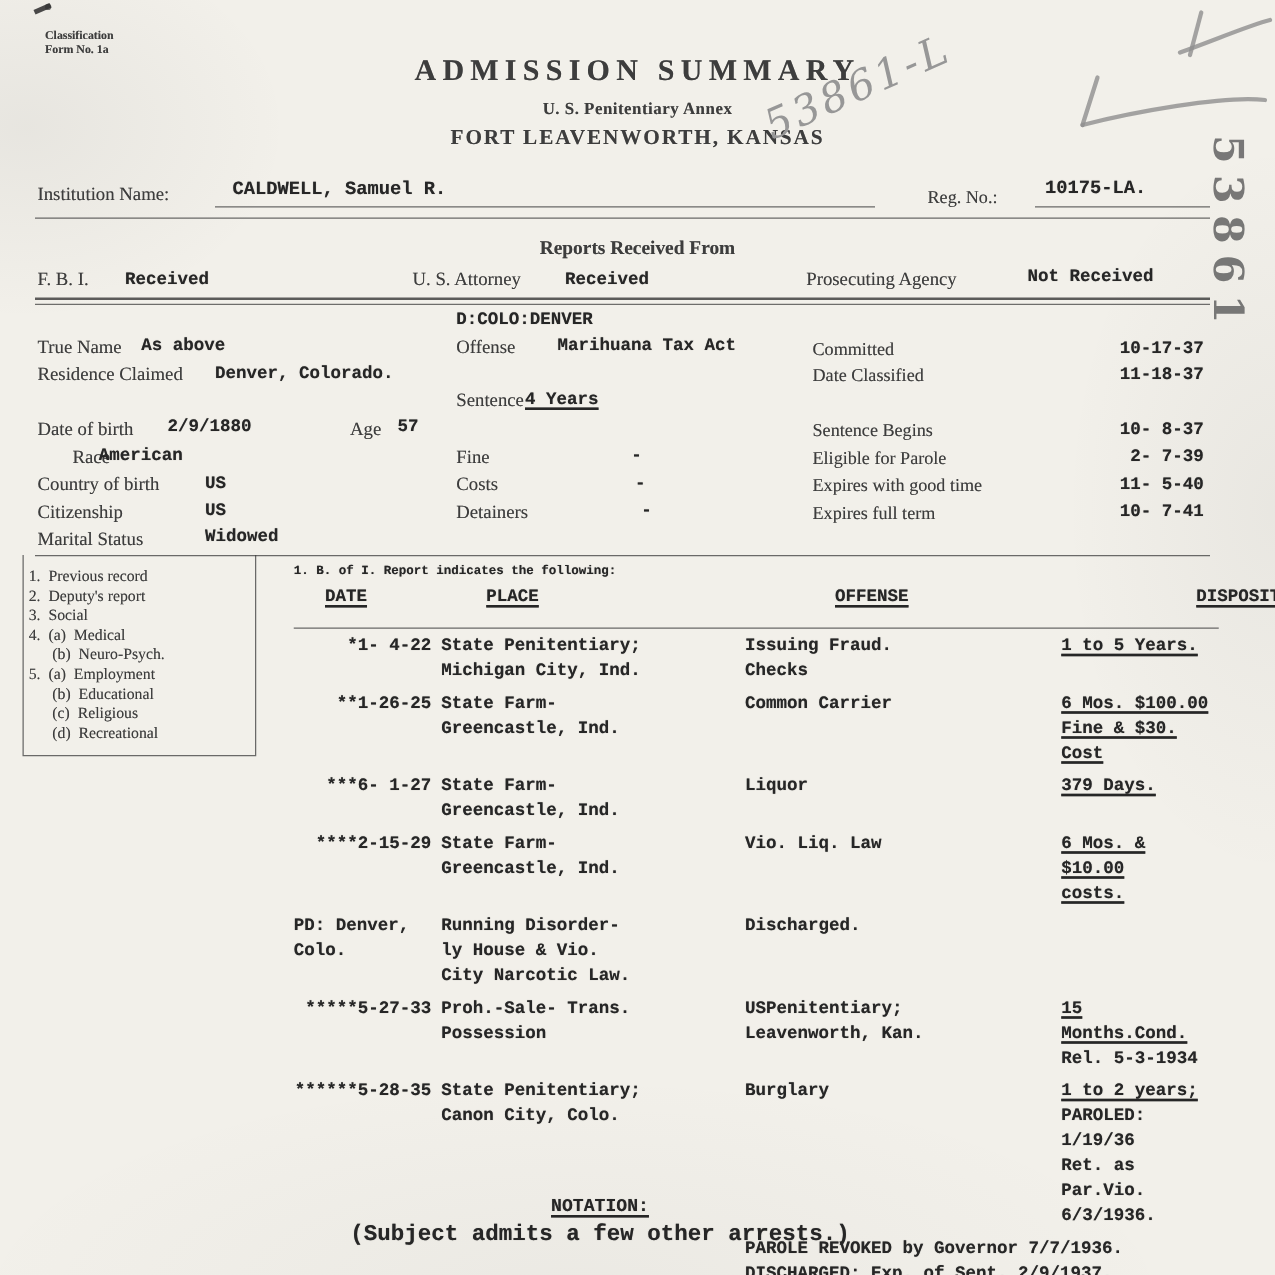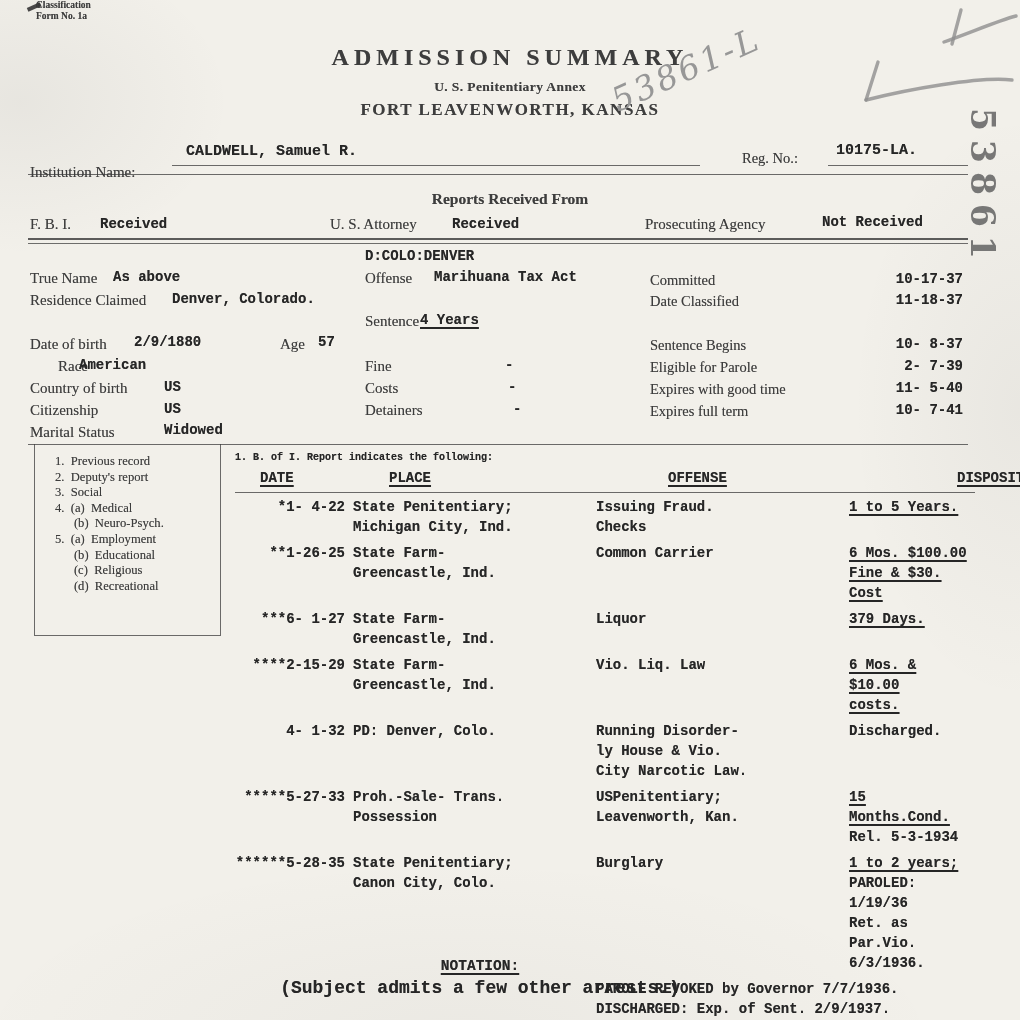--- a/index.html
+++ b/index.html
@@ -26,38 +26,38 @@
   .disp-rest{display:block;}
   .sideitem{white-space:pre;font-size:12.6px;line-height:15.6px;}
   .hw{stroke:#8e8e8e;stroke-width:3.4;fill:none;stroke-linecap:round;opacity:.8;}
 </style>
 </head>
 <body>
 
 <div class="abs" style="left:27px;top:5px;width:14px;height:4px;background:#2b2b2b;transform:rotate(-24deg);opacity:.85;"></div>
 <div class="abs" style="left:36px;top:3px;width:5px;height:5px;background:#333;border-radius:50%;opacity:.7;"></div>
 
-<div class="abs print" style="left:36px;top:0;font-size:9.5px;font-weight:bold;line-height:11px;white-space:pre;">Classification
+<div class="abs print" style="left:36px;top:24px;font-size:9.5px;font-weight:bold;line-height:11px;white-space:pre;">Classification
 Form No. 1a</div>
 
 <div class="abs print center" style="top:44px;font-size:24px;font-weight:bold;letter-spacing:5px;">ADMISSION SUMMARY</div>
 <div class="abs print center" style="top:79px;font-size:13.5px;font-weight:bold;letter-spacing:.4px;">U. S. Penitentiary Annex</div>
 <div class="abs print center" style="top:100px;font-size:17px;font-weight:bold;letter-spacing:1.5px;">FORT LEAVENWORTH, KANSAS</div>
 
 <svg class="abs" style="left:560px;top:0;width:460px;height:150px;" viewBox="0 0 460 150">
   <path class="hw" d="M392 44 L401 10"></path>
   <path class="hw" d="M384 42 C 412 32, 440 20, 456 16"></path>
   <path class="hw" d="M318 62 L306 100"></path>
   <path class="hw" d="M306 100 C 345 90, 420 76, 452 80"></path>
   <text x="58" y="112" transform="rotate(-24 58 112)" font-family="DejaVu Serif, serif" font-style="italic" font-size="33" fill="#979797" letter-spacing="3">53861-L</text>
 </svg>
 
 <div class="abs" style="left:1002px;top:108px;transform:rotate(90deg);transform-origin:left top;font-family:'DejaVu Serif',serif;font-weight:bold;font-size:33px;letter-spacing:9px;color:#636363;opacity:.85;">53861</div>
 
-<span class="abs print fs15" style="left:30px;top:148px;margin-top:16px;">Institution Name:</span>
+<span class="abs print fs15" style="left:30px;top:148px;">Institution Name:</span>
 <span class="abs typed fs15" style="left:186px;top:143px;">CALDWELL, Samuel R.</span>
 <div class="rule" style="left:172px;top:165px;width:528px;"></div>
 <span class="abs print" style="left:742px;top:150px;font-size:14.5px;">Reg. No.:</span>
 <span class="abs typed fs15" style="left:836px;top:142px;">10175-LA.</span>
 <div class="rule" style="left:828px;top:165px;width:140px;"></div>
 <div class="rule" style="left:28px;top:174px;width:940px;"></div>
 
 <div class="abs print center" style="top:190px;font-size:15.5px;font-weight:bold;">Reports Received From</div>
 <span class="abs print fs15" style="left:30px;top:216px;">F. B. I.</span>
 <span class="abs typed fs14" style="left:100px;top:216px;">Received</span>
@@ -65,21 +65,21 @@
 <span class="abs typed fs14" style="left:452px;top:216px;">Received</span>
 <span class="abs print fs15" style="left:645px;top:216px;">Prosecuting Agency</span>
 <span class="abs typed fs14" style="left:822px;top:214px;">Not Received</span>
 <div class="rule2" style="left:28px;top:238px;width:940px;"></div>
 
 <span class="abs typed fs14" style="left:365px;top:248px;">D:COLO:DENVER</span>
 
 <span class="abs print fs15" style="left:30px;top:270px;">True Name</span>
 <span class="abs typed fs14" style="left:113px;top:269px;">As above</span>
 <span class="abs print fs15" style="left:365px;top:270px;">Offense</span>
-<span class="abs typed fs14" style="left:434px;top:269px;">Marihuana Tax Act</span>
+<span class="abs typed fs14" style="left:446px;top:269px;">Marihuana Tax Act</span>
 
 <span class="abs print fs15" style="left:30px;top:292px;">Residence Claimed</span>
 <span class="abs typed fs14" style="left:172px;top:291px;">Denver, Colorado.</span>
 
 <span class="abs print fs15" style="left:365px;top:313px;">Sentence</span>
 <span class="abs typed fs14 u" style="left:420px;top:312px;">4 Years</span>
 
 <span class="abs print fs15" style="left:30px;top:336px;">Date of birth</span>
 <span class="abs typed fs14" style="left:134px;top:334px;">2/9/1880</span>
 <span class="abs print fs15" style="left:280px;top:336px;">Age</span>
@@ -111,36 +111,36 @@
 <span class="abs typed fs14" style="left:845px;top:336px;width:118px;text-align:right;white-space:pre;">10- 8-37</span>
 <span class="abs print" style="left:650px;top:359px;font-size:14.5px;">Eligible for Parole</span>
 <span class="abs typed fs14" style="left:845px;top:358px;width:118px;text-align:right;white-space:pre;">2- 7-39</span>
 <span class="abs print" style="left:650px;top:381px;font-size:14.5px;">Expires with good time</span>
 <span class="abs typed fs14" style="left:845px;top:380px;width:118px;text-align:right;white-space:pre;">11- 5-40</span>
 <span class="abs print" style="left:650px;top:403px;font-size:14.5px;">Expires full term</span>
 <span class="abs typed fs14" style="left:845px;top:402px;width:118px;text-align:right;white-space:pre;">10- 7-41</span>
 
 <div class="rule" style="left:28px;top:444px;width:940px;"></div>
 
-<div class="abs print" style="left:18px;top:444px;width:187px;height:192px;border-left:1.6px solid rgba(60,60,60,.75);border-right:1.6px solid rgba(60,60,60,.75);border-bottom:1.6px solid rgba(60,60,60,.75);box-sizing:border-box;padding:10px 0 0 20px;margin-left:16px;">
+<div class="abs print" style="left:18px;top:444px;width:187px;height:161px;border-left:1.6px solid rgba(60,60,60,.75);border-right:1.6px solid rgba(60,60,60,.75);border-bottom:1.6px solid rgba(60,60,60,.75);box-sizing:border-box;padding:10px 0 0 4px;">
   <div class="sideitem">1.  Previous record</div>
   <div class="sideitem">2.  Deputy's report</div>
   <div class="sideitem">3.  Social</div>
   <div class="sideitem">4.  (a)  Medical</div>
   <div class="sideitem">      (b)  Neuro-Psych.</div>
   <div class="sideitem">5.  (a)  Employment</div>
   <div class="sideitem">      (b)  Educational</div>
   <div class="sideitem">      (c)  Religious</div>
   <div class="sideitem">      (d)  Recreational</div>
 </div>
 
 <div class="abs typed" style="left:235px;top:452px;width:740px;">
   <div style="font-size:10px;margin-bottom:5px;">1. B. of I. Report indicates the following:</div>
 
-  <div class="trow" style="border-bottom:1.6px solid rgba(60,60,60,.75);padding-bottom:4px;margin-bottom:4px;gap:44px;">
+  <div class="trow" style="border-bottom:1.6px solid rgba(60,60,60,.75);padding-bottom:14px;margin-bottom:4px;gap:44px;">
     <div class="cell u" style="text-align:left;padding-left:25px;">DATE</div>
     <div class="cell u">PLACE</div>
     <div class="cell u">OFFENSE</div>
     <div class="cell u">DISPOSITION</div>
   </div>
 
   <div class="trow">
     <div class="cell tdate">*1- 4-22</div>
     <div class="cell">State Penitentiary;
 Michigan City, Ind.</div>
@@ -169,21 +169,20 @@
   <div class="trow">
     <div class="cell tdate">****2-15-29</div>
     <div class="cell">State Farm-
 Greencastle, Ind.</div>
     <div class="cell">Vio. Liq. Law</div>
     <div class="cell"><span class="u">6 Mos. &amp; $10.00
 costs.</span><span class="disp-rest"></span></div>
   </div>
 
   <div class="trow">
-    <div class="cell tdate">4- 1-32</div>
     <div class="cell">PD: Denver, Colo.</div>
     <div class="cell">Running Disorder-
 ly House &amp; Vio.
 City Narcotic Law.</div>
     <div class="cell"><span class="u"></span><span class="disp-rest">Discharged.</span></div>
   </div>
 
   <div class="trow">
     <div class="cell tdate">*****5-27-33</div>
     <div class="cell">Proh.-Sale- Trans.

